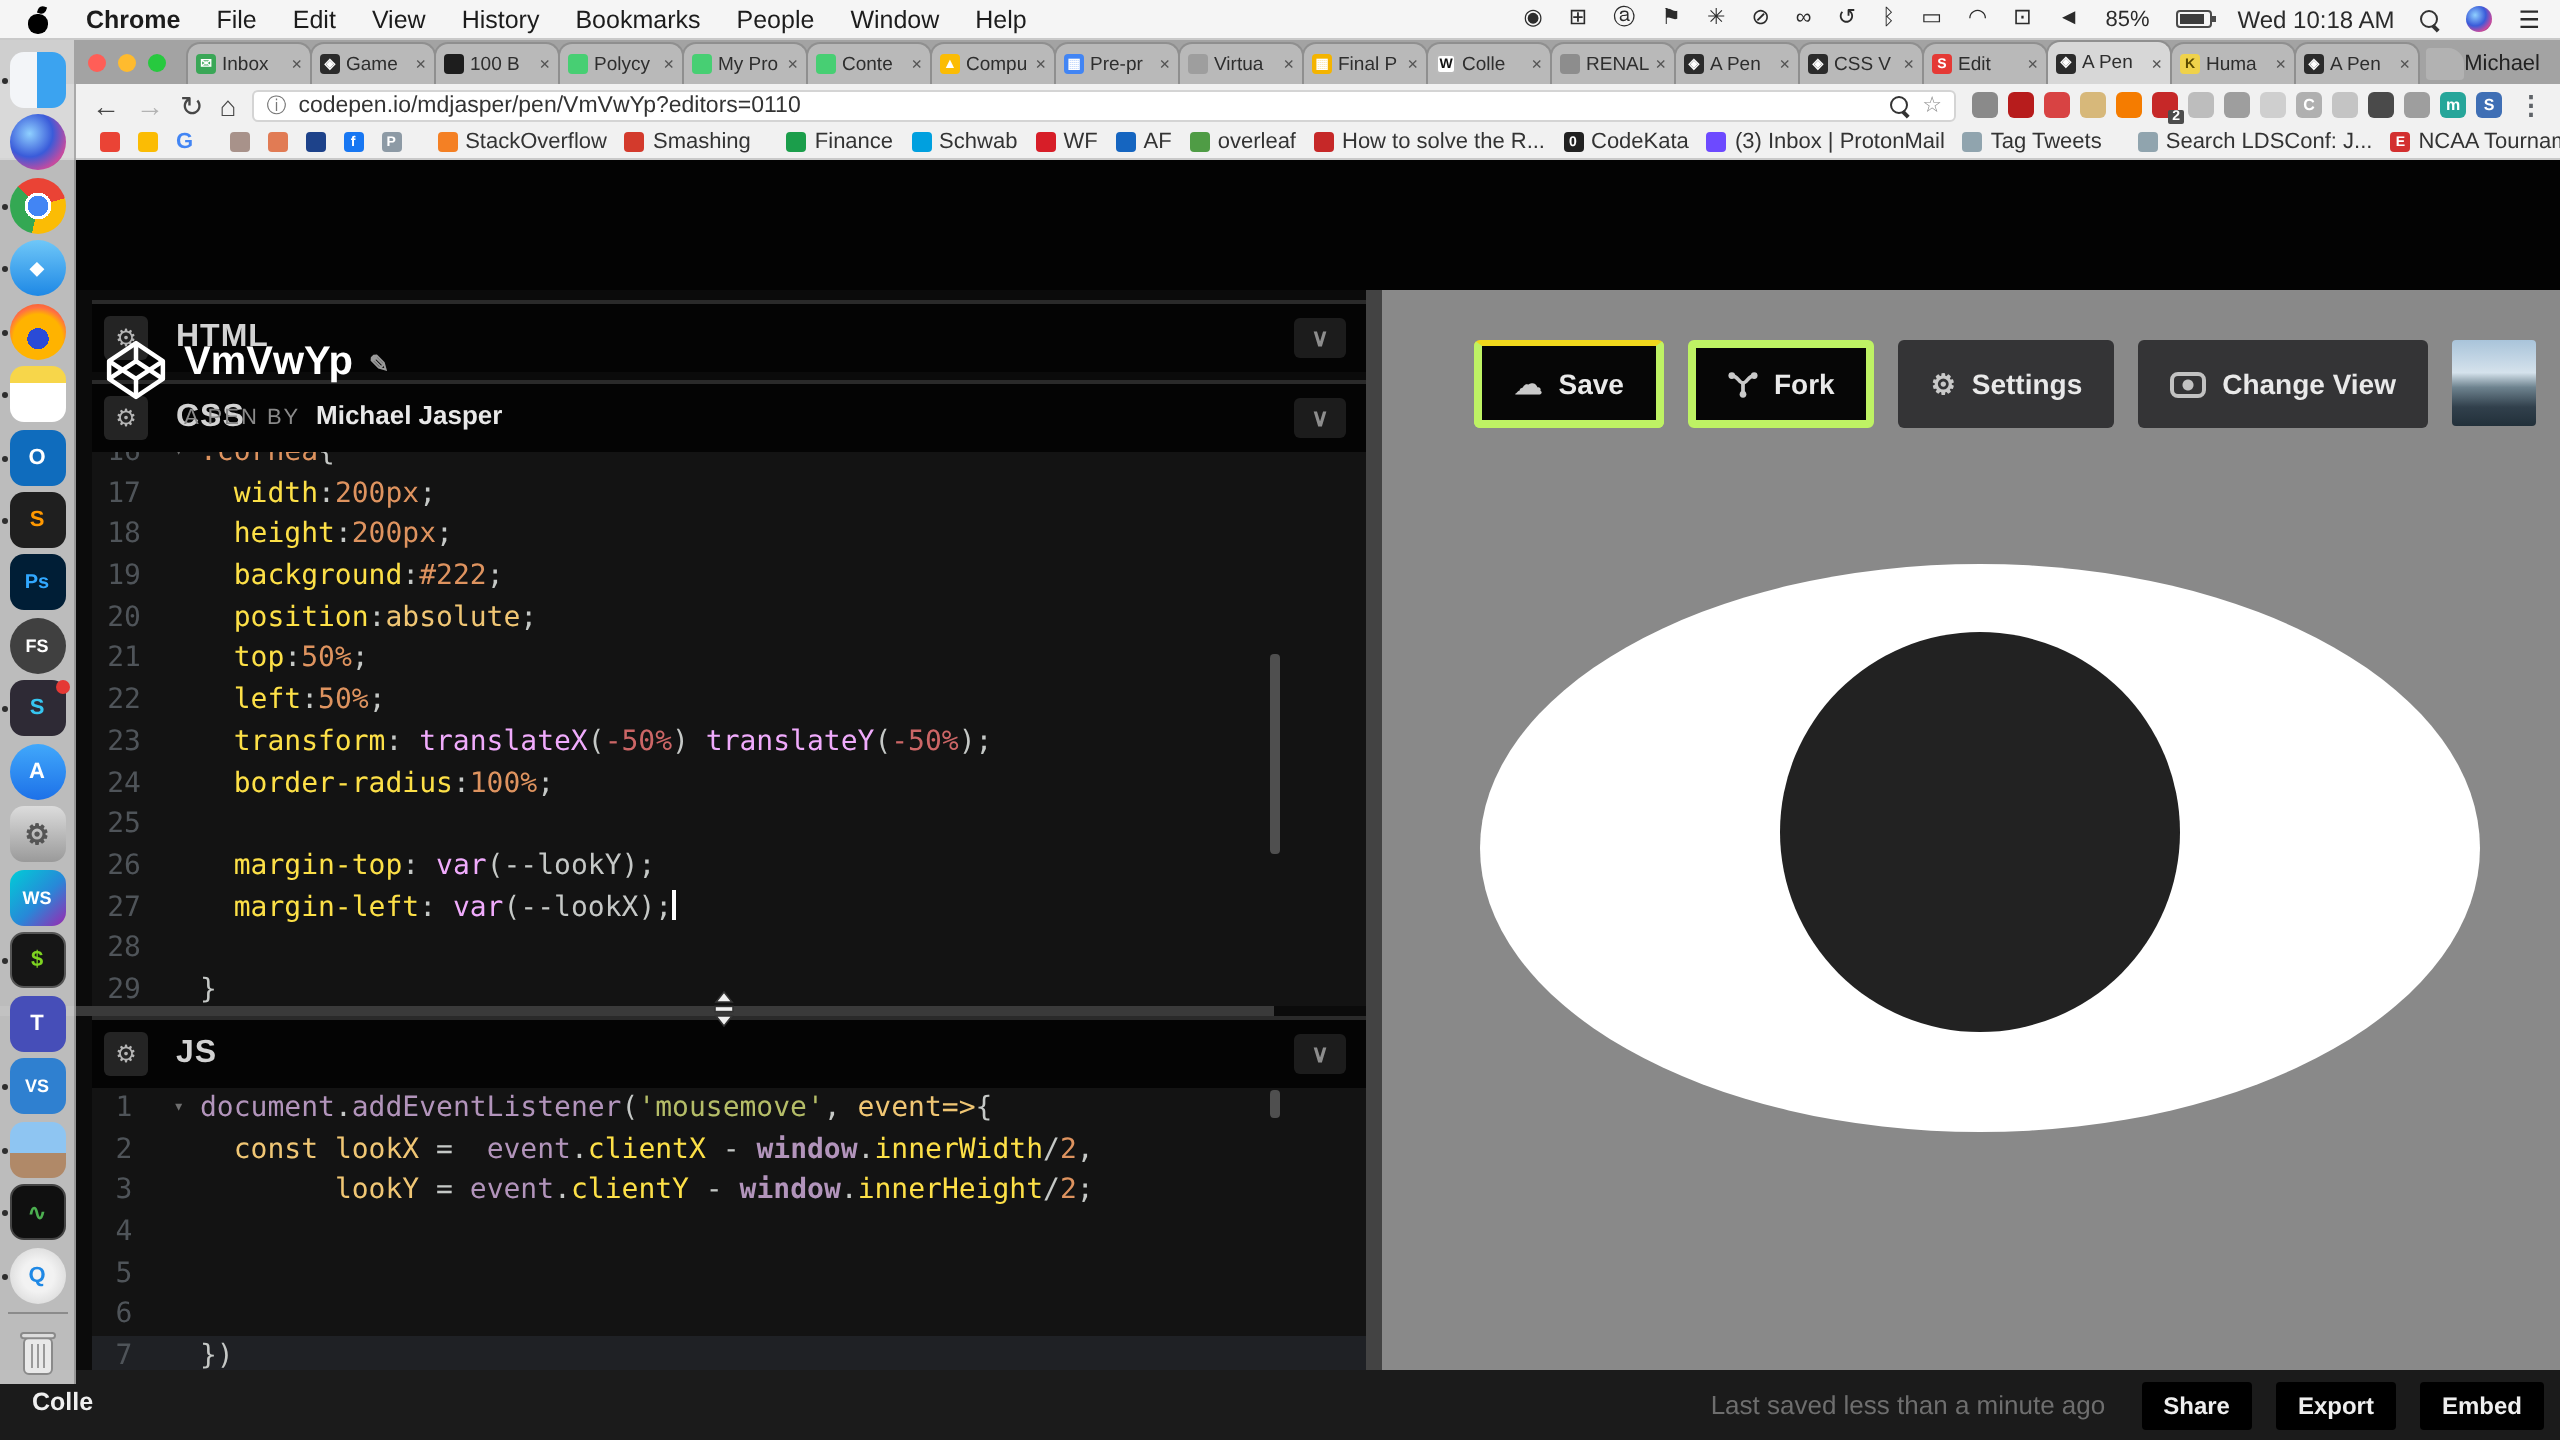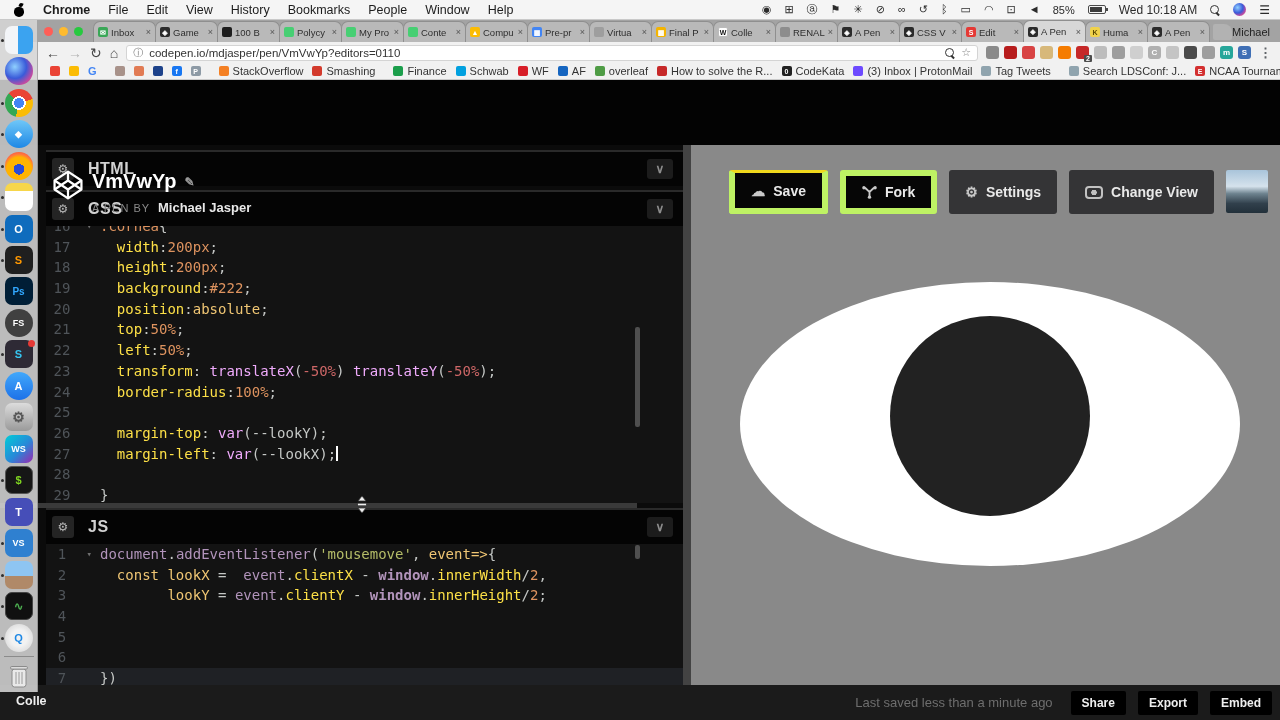--- a/index.html
+++ b/index.html
@@ -67,21 +67,21 @@
 
   
   .penheader { position:absolute; left:0; top:80px; width:1280px; height:65px; background:#030303; z-index:20; }
   .cp-logo { position:absolute; left:52px; top:88px; }
   .pen-title { position:absolute; left:92px; top:90px; font-size:20px; font-weight:bold; color:#fff; display:flex; align-items:center; gap:8px; }
   .edit-pencil { font-size:12px; color:#9a9a9a; transform:rotate(0deg); }
   .pen-byline { position:absolute; left:92px; top:120px; font-size:11px; color:#8a8a8a; letter-spacing:1px; }
   .pen-byline b { color:#e8e8e8; font-size:13px; letter-spacing:0; margin-left:4px; }
   .hdr-buttons { position:absolute; right:12px; top:90px; display:flex; gap:12px; height:44px; }
   .hbtn { height:44px; display:flex; align-items:center; gap:8px; padding:0 16px; font-size:14px; font-weight:bold; color:#e9e9e9; border-radius:3px; }
-  .hbtn.outlined { background:#060606; border:6px solid #bef264; }
+  .hbtn.outlined { background:#060606; border:4px solid #bef264; }
   .hbtn.save { border-top:3px solid #f0d81c; }
   .hbtn.filled { background:#343436; }
   .hbtn .glyph { font-size:14px; color:#c9c9c9; line-height:1; }
   .eye-rect { position:relative; width:18px; height:13px; border:2px solid #c2c2c2; border-radius:4px;
               background:radial-gradient(circle at 50% 50%, #c2c2c2 2.5px, transparent 3px); }
   .avatar { width:42px; height:43px; border-radius:2px;
             background:linear-gradient(180deg,#a9c4da 0%,#d5e2ec 38%,#6e838f 55%,#31404c 78%,#22303a 100%); }
 
   
   .main { position:absolute; left:0; top:145px; width:1280px; height:540px; }

